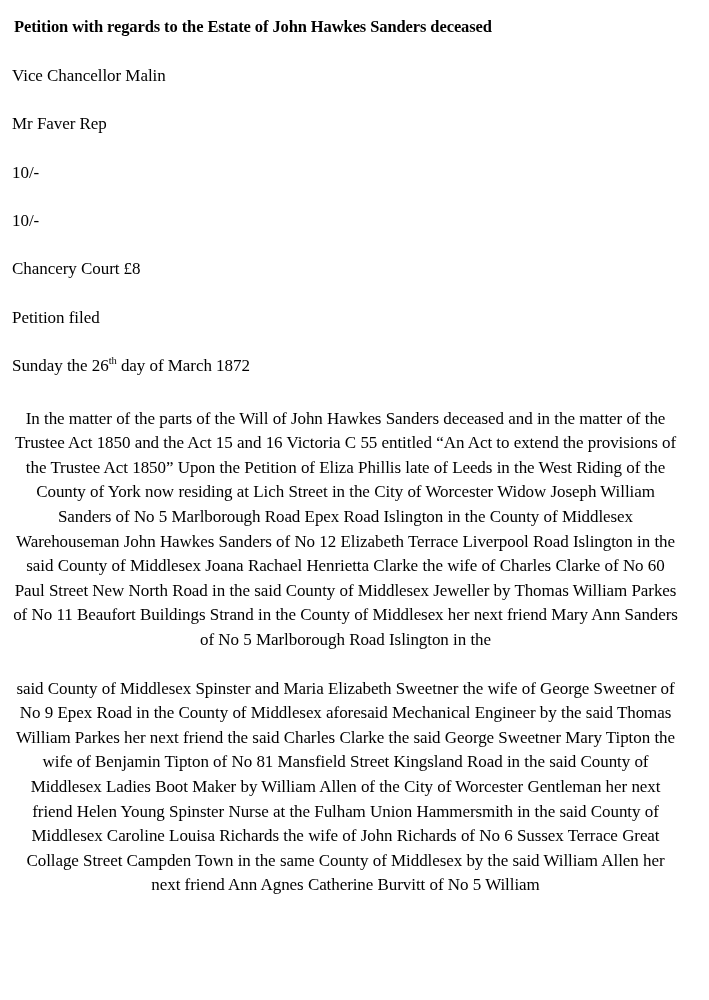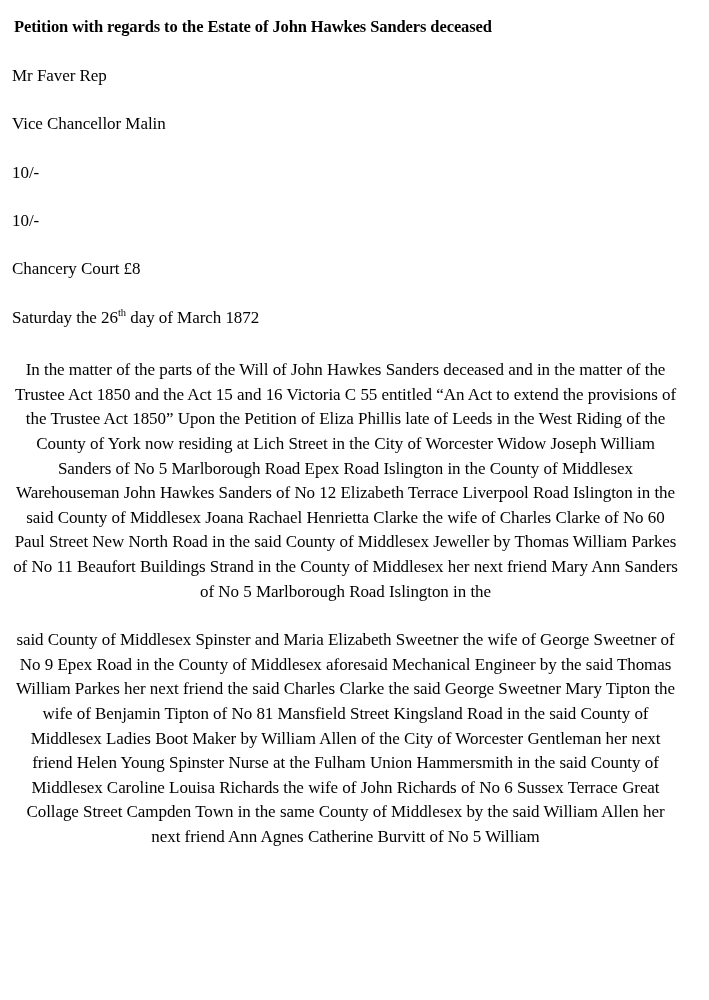--- a/index.html
+++ b/index.html
@@ -57,30 +57,31 @@
     padding-top: 24px;
   }
 </style>
 </head>
 <body>
 
 <div class="page">
 
   <h1 class="doc-title">Petition with regards to the Estate of John Hawkes Sanders deceased</h1>
 
+  <p class="meta-line">Vice Chancellor Malin</p>
+
   <p class="meta-line">Mr Faver Rep</p>
-
-  <p class="meta-line">Vice Chancellor Malin</p>
 
   <p class="meta-line">10/-</p>
 
   <p class="meta-line">10/-</p>
 
   <p class="meta-line">Chancery Court £8</p>
 
+  <p class="meta-line">Petition filed</p>
 
-  <p class="meta-line"><span>Saturday the 26</span><sup>th</sup><span> day of March 1872</span></p>
+  <p class="meta-line"><span>Sunday the 26</span><sup>th</sup><span> day of March 1872</span></p>
 
   <p class="body-para first">In the matter of the parts of the Will of John Hawkes Sanders deceased and in the matter of the Trustee Act 1850 and the Act 15 and 16 Victoria C 55 entitled “An Act to extend the provisions of the Trustee Act 1850” Upon the Petition of Eliza Phillis late of Leeds in the West Riding of the County of York now residing at Lich Street in the City of Worcester Widow Joseph William Sanders of No 5 Marlborough Road Epex Road Islington in the County of Middlesex Warehouseman John Hawkes Sanders of No 12 Elizabeth Terrace Liverpool Road Islington in the said County of Middlesex Joana Rachael Henrietta Clarke the wife of Charles Clarke of No 60 Paul Street New North Road in the said County of Middlesex Jeweller by Thomas William Parkes of No 11 Beaufort Buildings Strand in the County of Middlesex her next friend Mary Ann Sanders of No 5 Marlborough Road Islington in the</p>
 
   <p class="body-para subsequent">said County of Middlesex Spinster and Maria Elizabeth Sweetner the wife of George Sweetner of No 9 Epex Road in the County of Middlesex aforesaid Mechanical Engineer by the said Thomas William Parkes her next friend the said Charles Clarke the said George Sweetner Mary Tipton the wife of Benjamin Tipton of No 81 Mansfield Street Kingsland Road in the said County of Middlesex Ladies Boot Maker by William Allen of the City of Worcester Gentleman her next friend Helen Young Spinster Nurse at the Fulham Union Hammersmith in the said County of Middlesex Caroline Louisa Richards the wife of John Richards of No 6 Sussex Terrace Great Collage Street Campden Town in the same County of Middlesex by the said William Allen her next friend Ann Agnes Catherine Burvitt of No 5 William</p>
 
 </div>
 
 </body></html>

